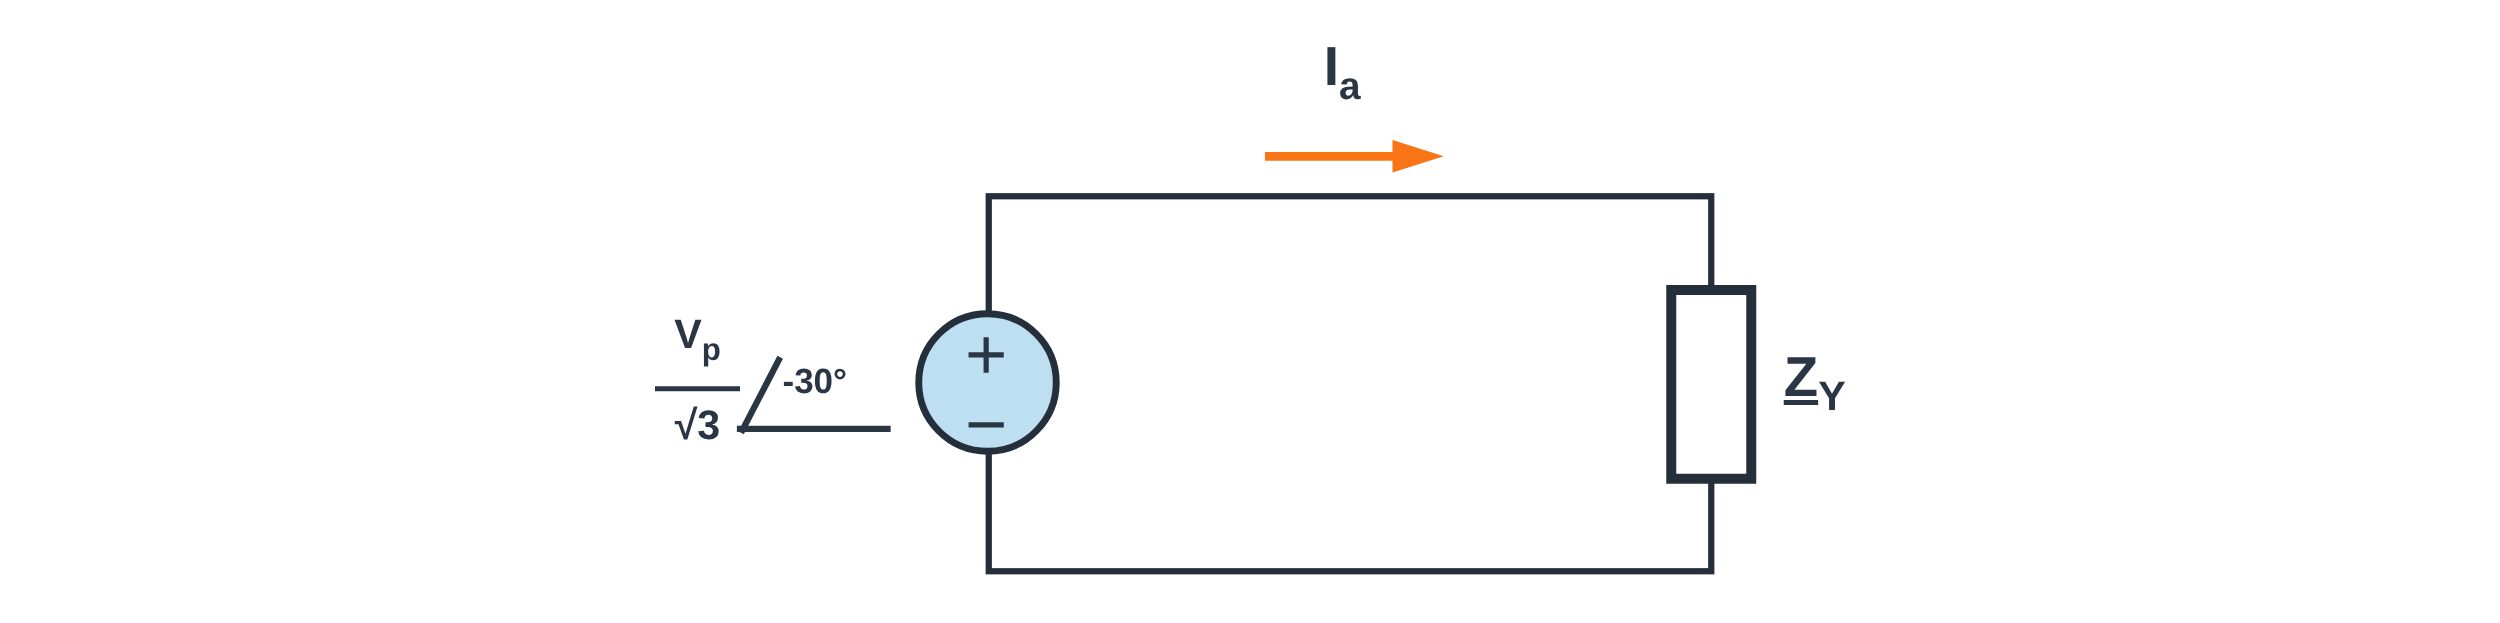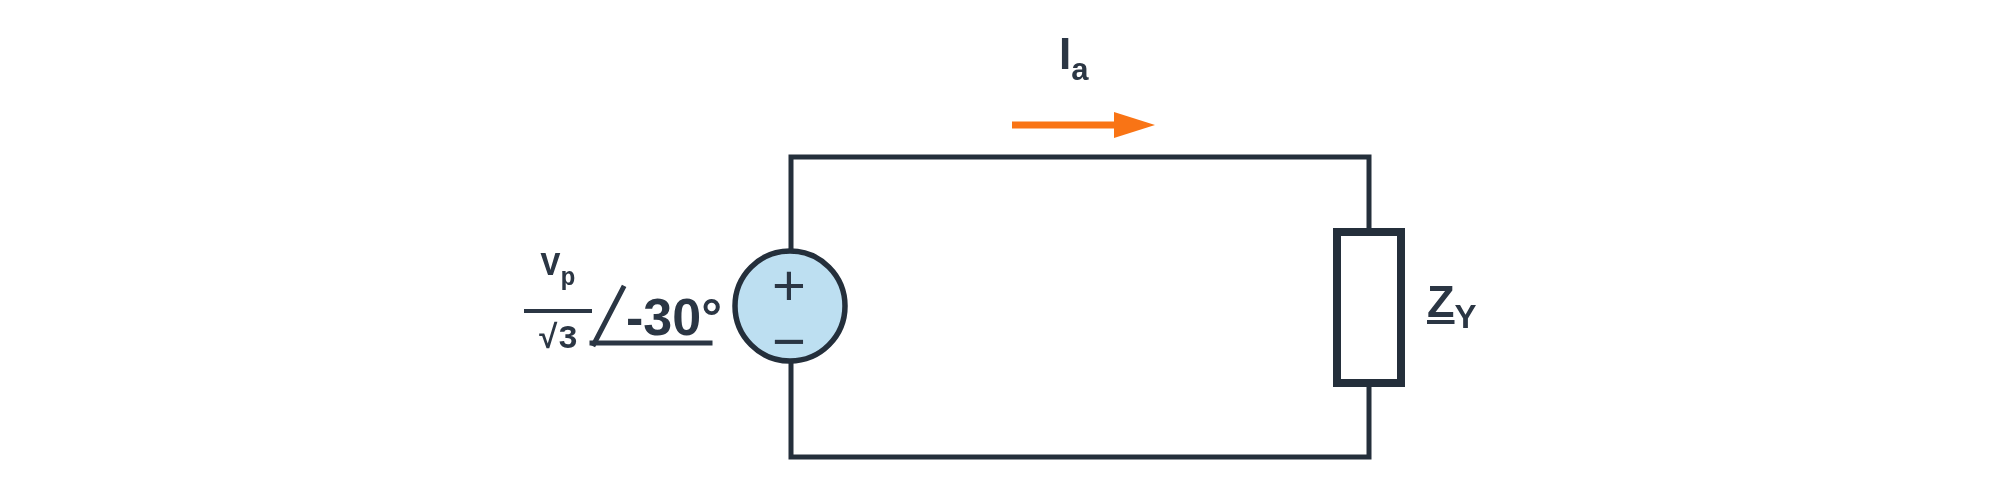--- a/index.html
+++ b/index.html
@@ -63,30 +63,29 @@
   .sub {
     display: inline-block;
     vertical-align: baseline;
     position: relative;
     top: 11px;
   }
   .current-label { left: 1059px; top: 32px; font-size: 44px; }
   .current-label .sub { font-size: 31px; }
   .impedance-label { left: 1427px; top: 279px; font-size: 45px; text-decoration: underline; }
   .impedance-label .sub { font-size: 33px; }
-  .angle-value { left: 626px; top: 291px; font-size: 52px; }
+  .angle-value { left: 626px; top: 291px; font-size: 28px; }
   .src-frac {
     position: absolute;
     left: 524px;
     top: 246px;
     width: 68px;
     height: 118px;
     font-weight: bold;
     text-align: center;
-    font-family: Liberation Mono, monospace;
   }
   .src-num {
     position: absolute;
     left: 0; right: 0; top: 4px;
     font-size: 33px;
     line-height: 1;
   }
   .src-num .sub { font-size: 25px; top: 10px; }
   .src-bar {
     position: absolute;

